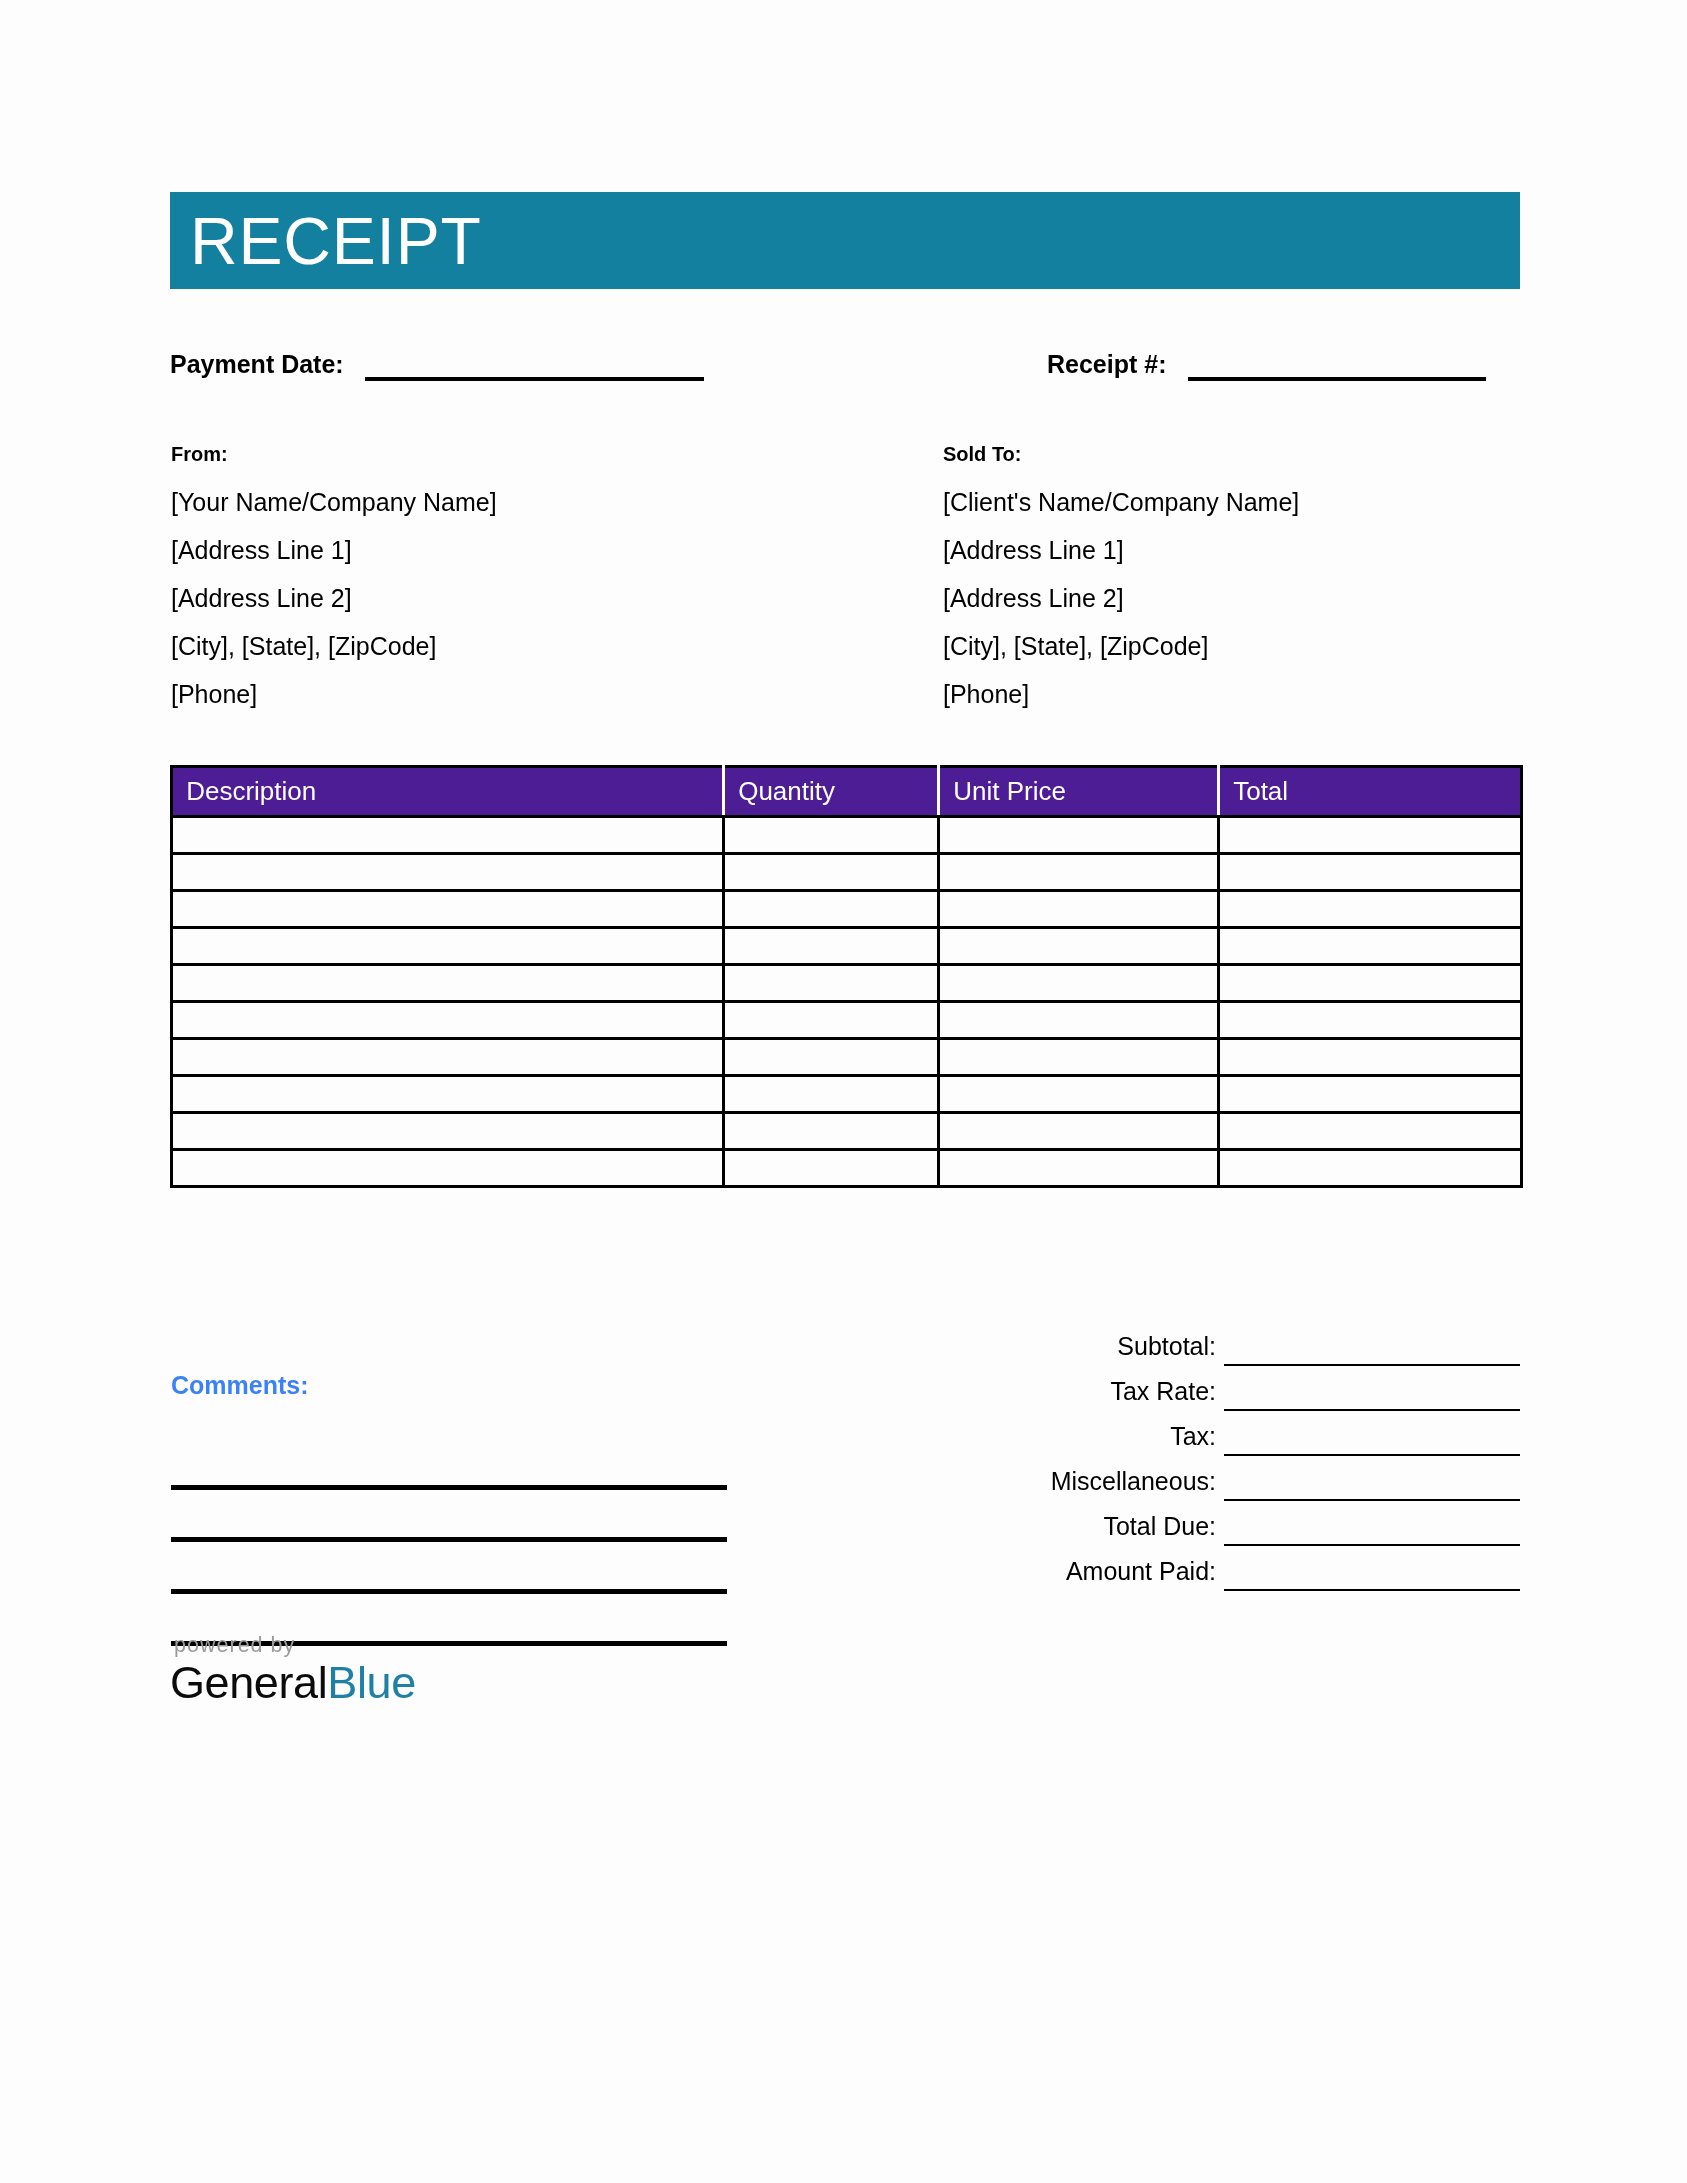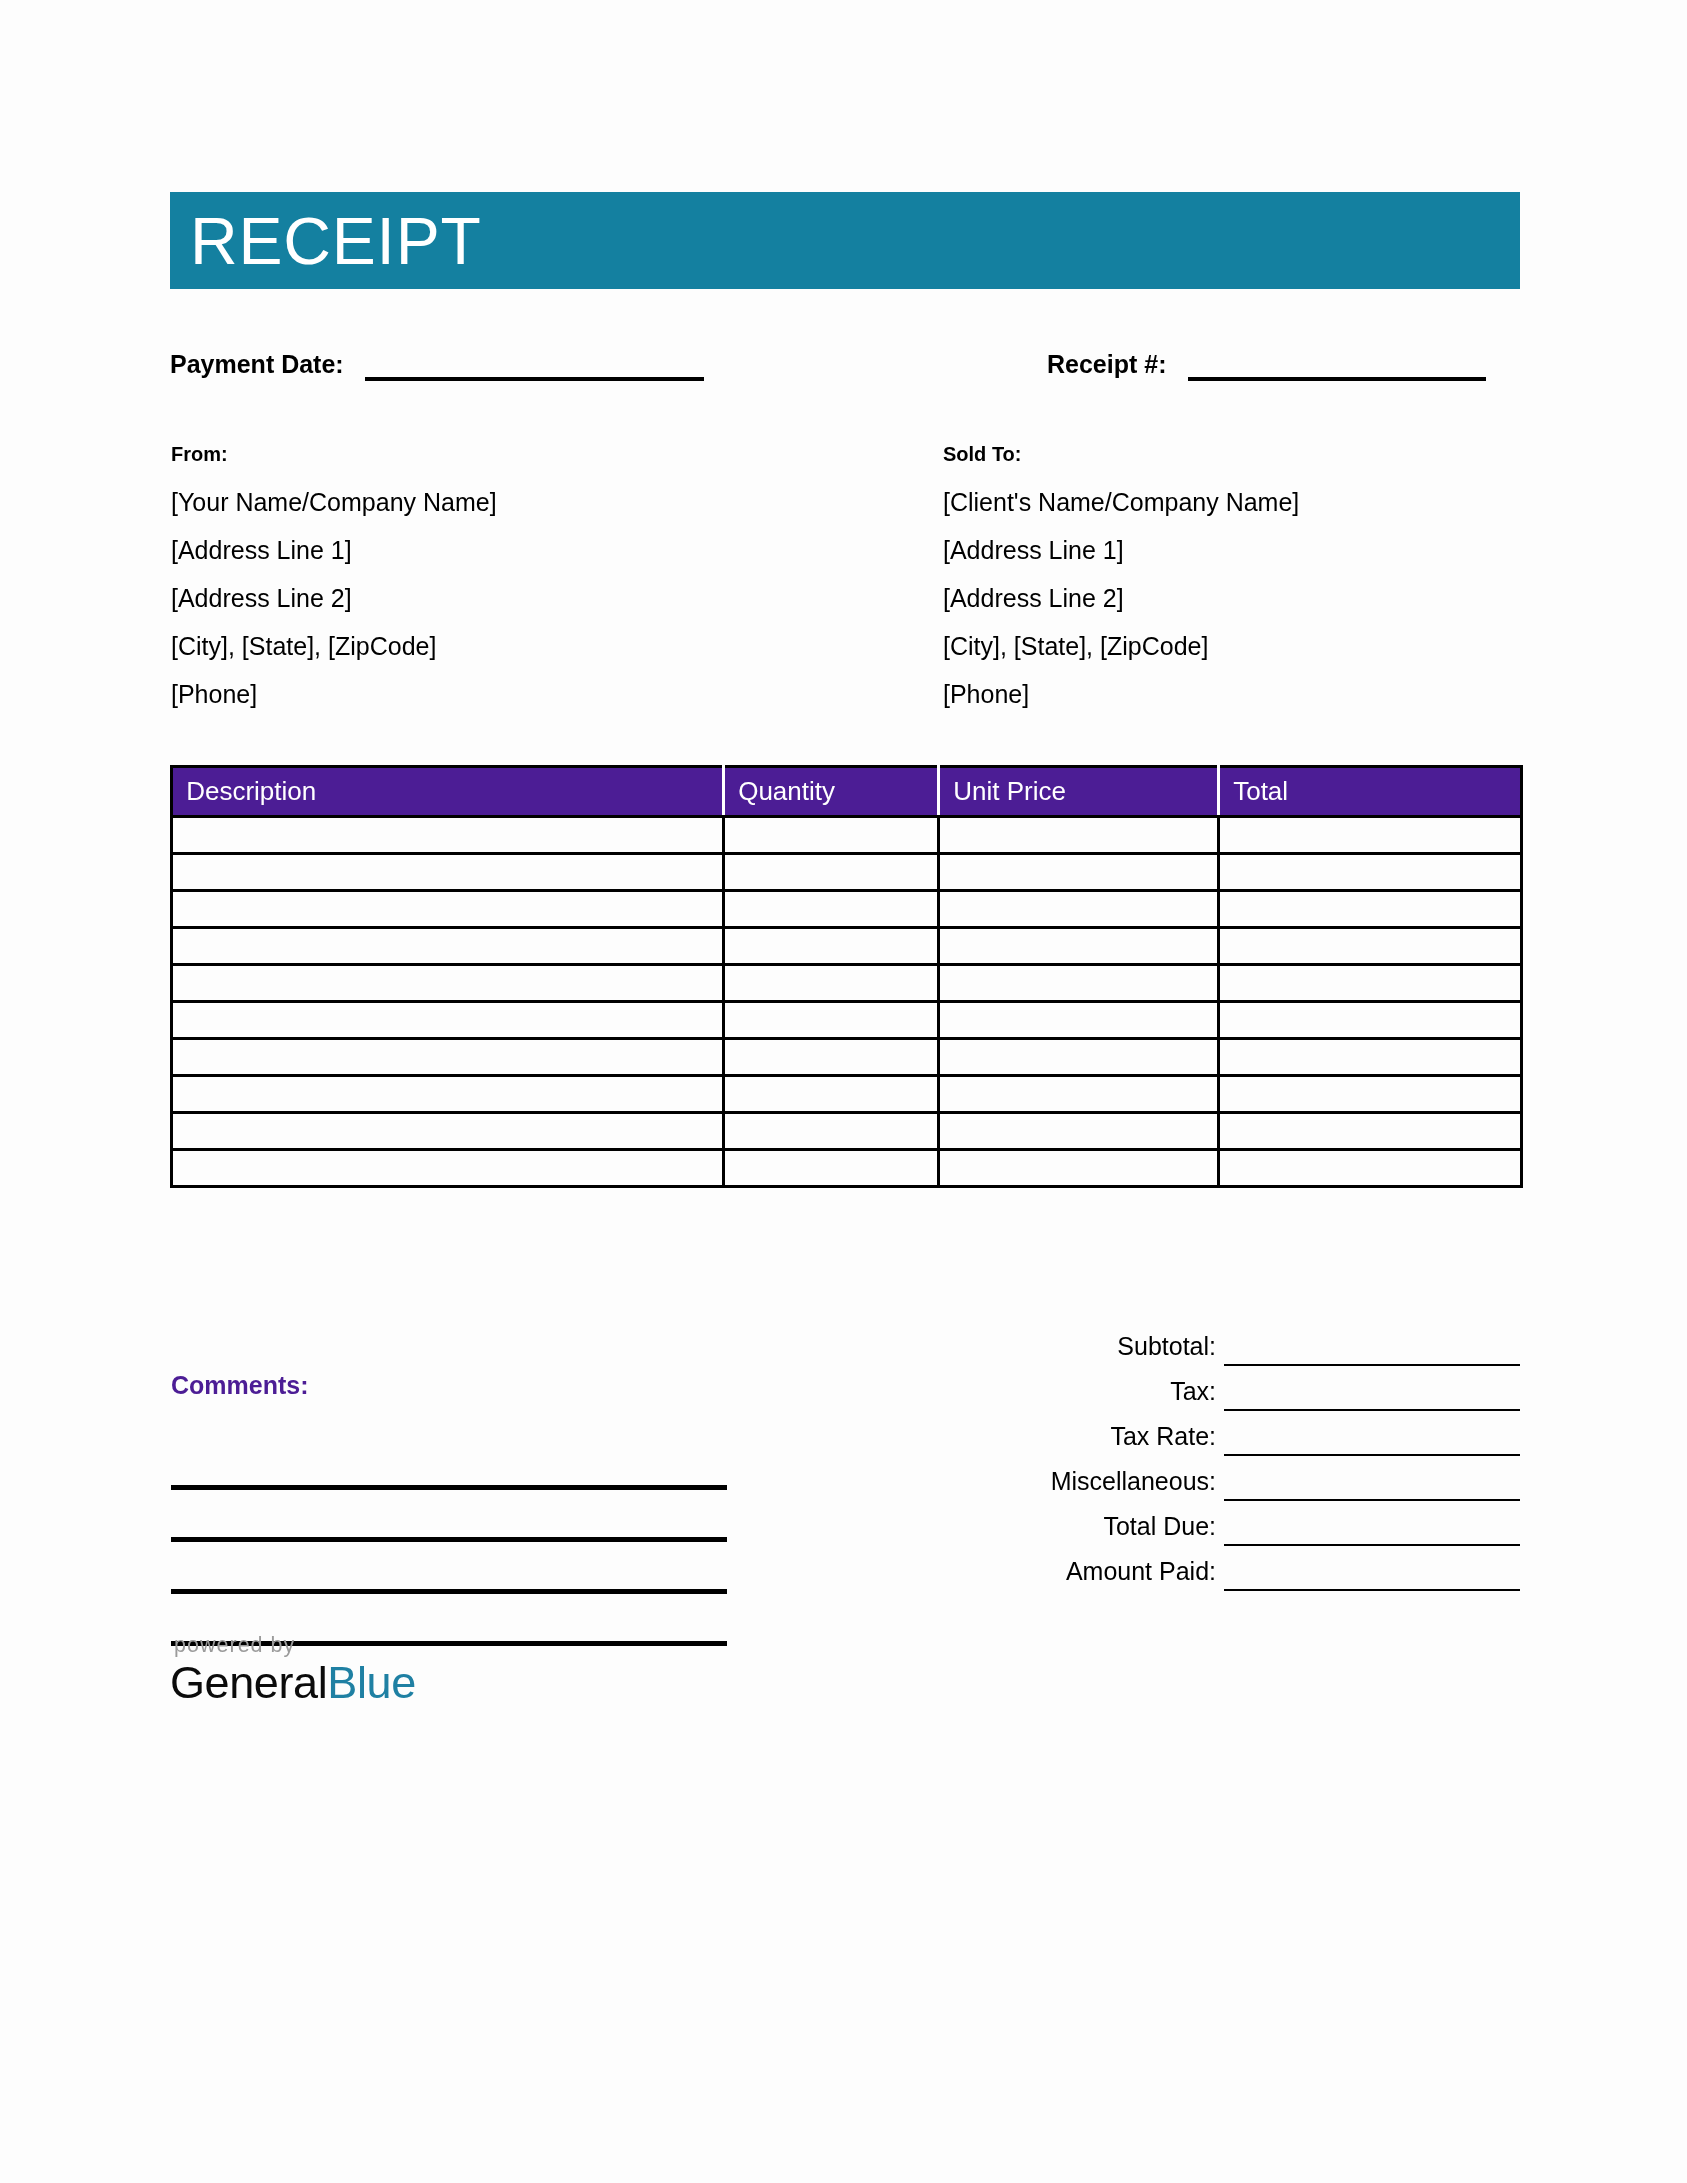--- a/index.html
+++ b/index.html
@@ -145,21 +145,21 @@
   .comments {
     position: absolute;
     left: 171px;
     top: 1369px;
     width: 556px;
   }
   .comments-label {
     font-size: 25px;
     line-height: 33px;
     font-weight: 700;
-    color: #4c1d95;
+    color: #3b82f6;
   }
   .comment-lines {
     margin-top: 36px;
   }
   .comment-line {
     height: 47px;
     border-bottom: 5px solid #000;
   }
 
   
@@ -338,25 +338,25 @@
         <div class="comment-line"></div>
       </div>
   </div>
 
   <div class="totals">
       <div class="total-row">
         <div class="total-label">Subtotal:</div>
         <div class="total-value-line"></div>
       </div>
       <div class="total-row">
+        <div class="total-label">Tax Rate:</div>
+        <div class="total-value-line"></div>
+      </div>
+      <div class="total-row">
         <div class="total-label">Tax:</div>
-        <div class="total-value-line"></div>
-      </div>
-      <div class="total-row">
-        <div class="total-label">Tax Rate:</div>
         <div class="total-value-line"></div>
       </div>
       <div class="total-row">
         <div class="total-label">Miscellaneous:</div>
         <div class="total-value-line"></div>
       </div>
       <div class="total-row">
         <div class="total-label">Total Due:</div>
         <div class="total-value-line"></div>
       </div>

